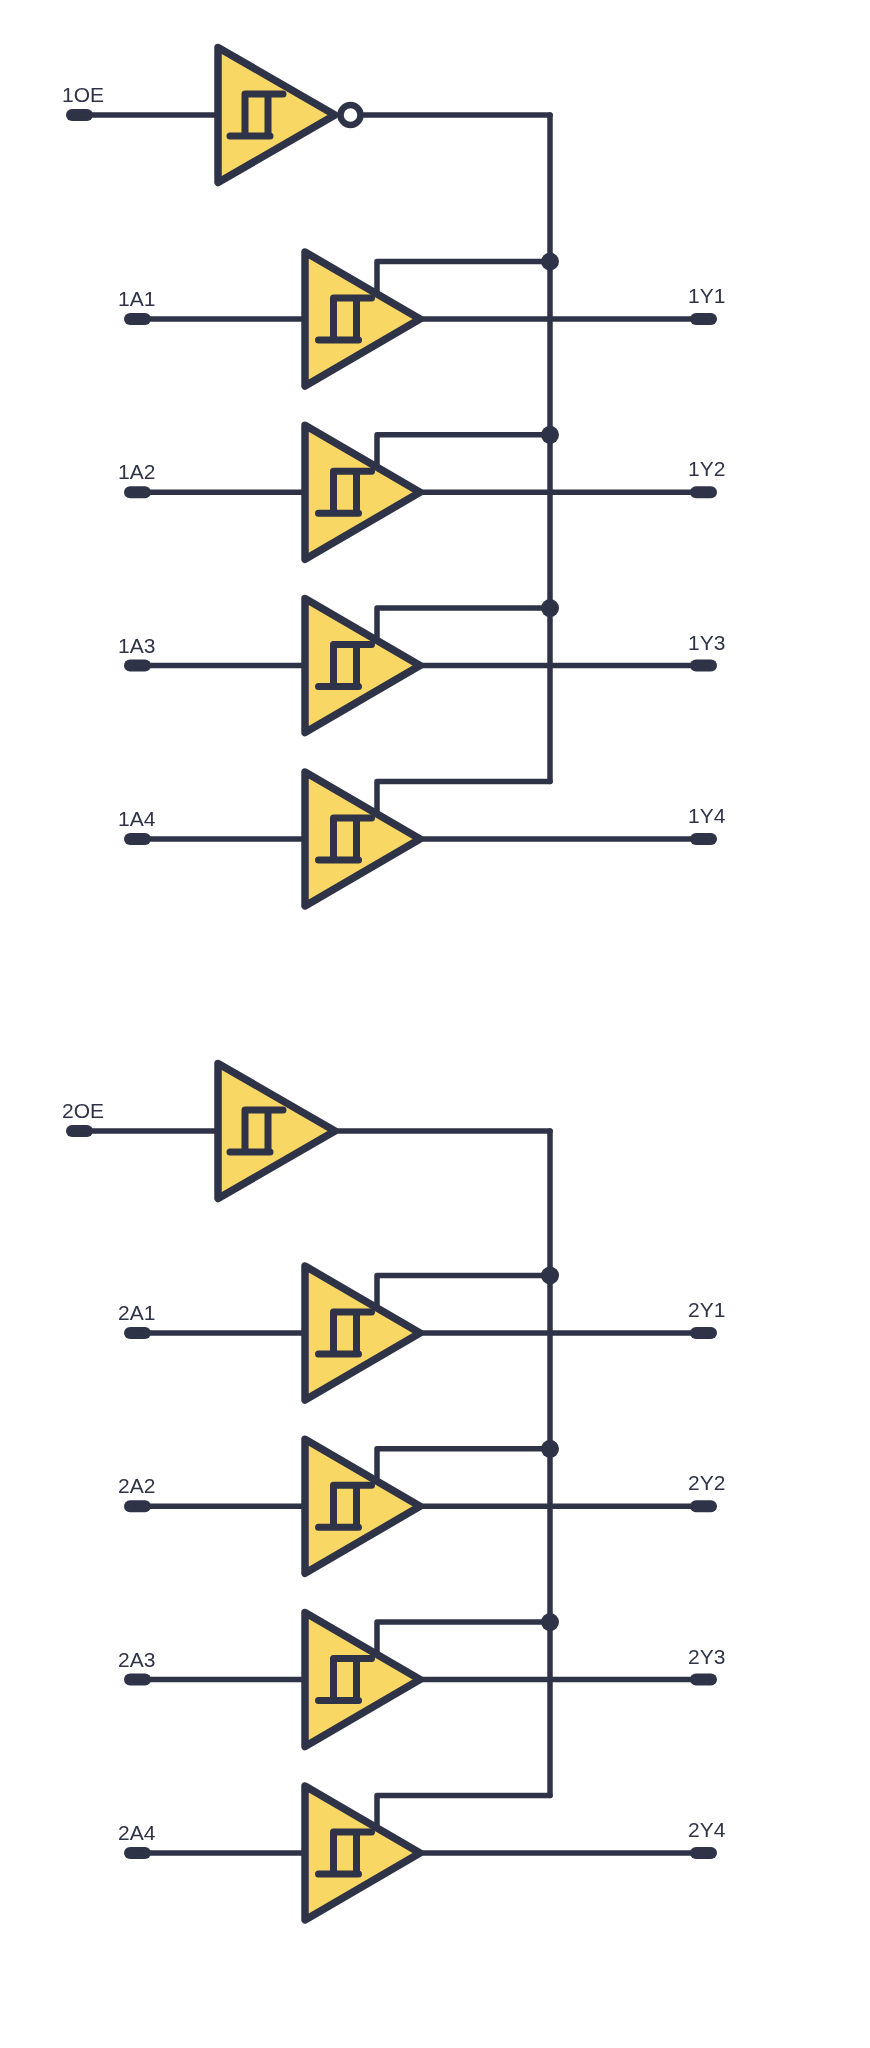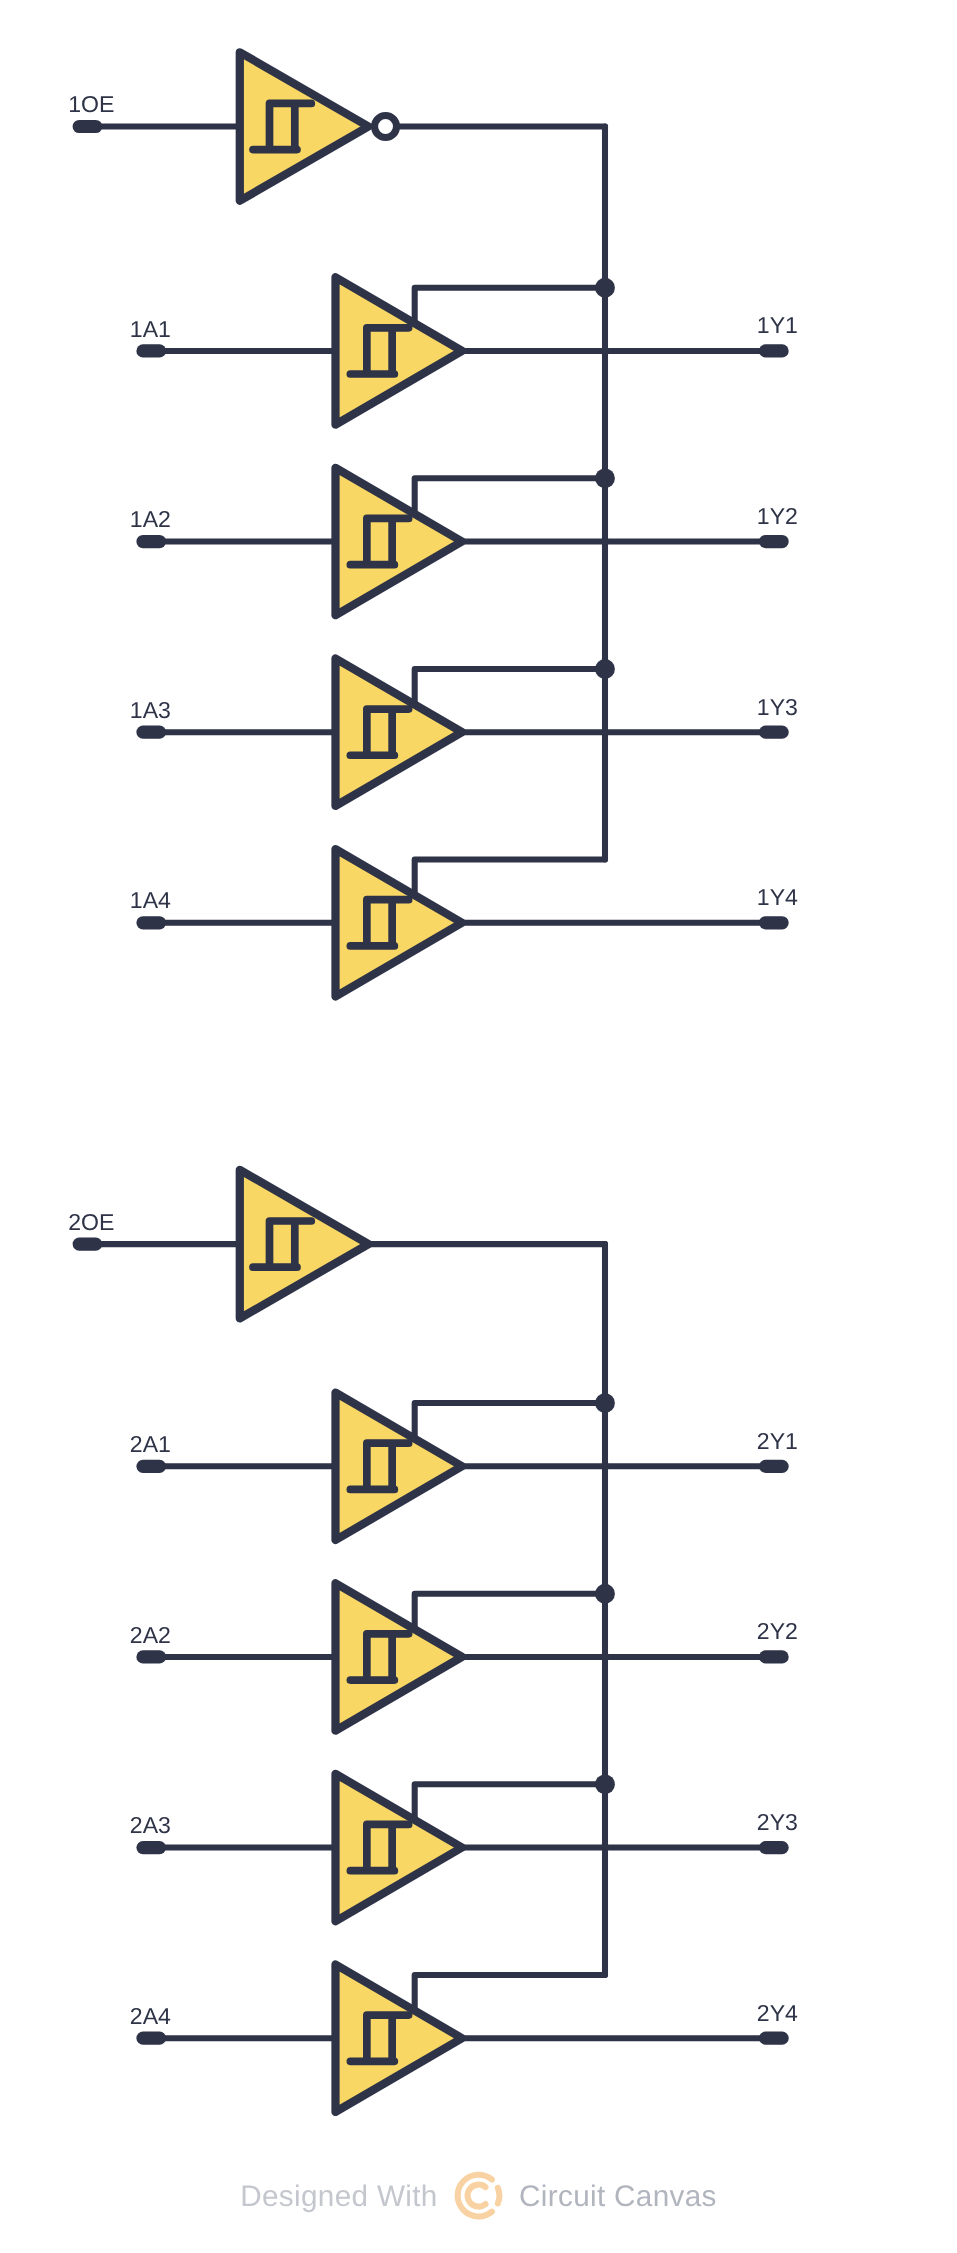--- a/index.html
+++ b/index.html
@@ -129,22 +129,13 @@
           <path d="M377 1827.9 V 1795.4 H 550" fill="none" stroke="#2e3347" stroke-width="5.5" stroke-linecap="round" stroke-linejoin="round"></path>
           <path d="M305 1785.9 L420 1852.9 L305 1919.9 Z" fill="#f9d765" stroke="#2e3347" stroke-width="7.5" stroke-linejoin="round"></path>
           <path d="M318.5 1873.9 H 358.5 M356.5 1873.9 V 1831.9 M333.5 1873.9 V 1831.9 M333.5 1831.9 H 371.5" fill="none" stroke="#2e3347" stroke-width="7" stroke-linecap="round"></path>
           <path d="M420 1852.9 H 698" fill="none" stroke="#2e3347" stroke-width="5.5" stroke-linecap="round" stroke-linejoin="round"></path>
           <rect x="690" y="1846.9" width="27" height="12" rx="6" ry="6" fill="#2e3347"></rect>
           <text x="688" y="1836.9" fill="#2e3347" text-anchor="start">2Y4</text>
         </g>
       </g>
     </svg>
 
-  <div id="footer">
-    <span class="dw" style="color: rgb(196, 199, 205);">Designed With</span>
-    <svg id="brand-logo" width="48" height="48" viewBox="0 0 48 48">
-      <path d="M36.2 9.4 A19 19 0 1 0 36.2 38.6" fill="none" stroke-width="5.5" stroke-linecap="round" stroke="#f8d2a2"></path>
-      <path d="M41.6 16.9 A19 19 0 0 1 41.6 31.1" fill="none" stroke-width="5.5" stroke-linecap="round" stroke="#f8d2a2"></path>
-      <path d="M30.4 16.3 A10 10 0 1 0 30.4 31.7" fill="none" stroke-width="5.5" stroke-linecap="round" stroke="#f8d2a2"></path>
-    </svg>
-    <span class="brand" style="color: rgb(177, 181, 190);">Circuit Canvas</span>
-  </div>
 </div>
 
 </body></html>

